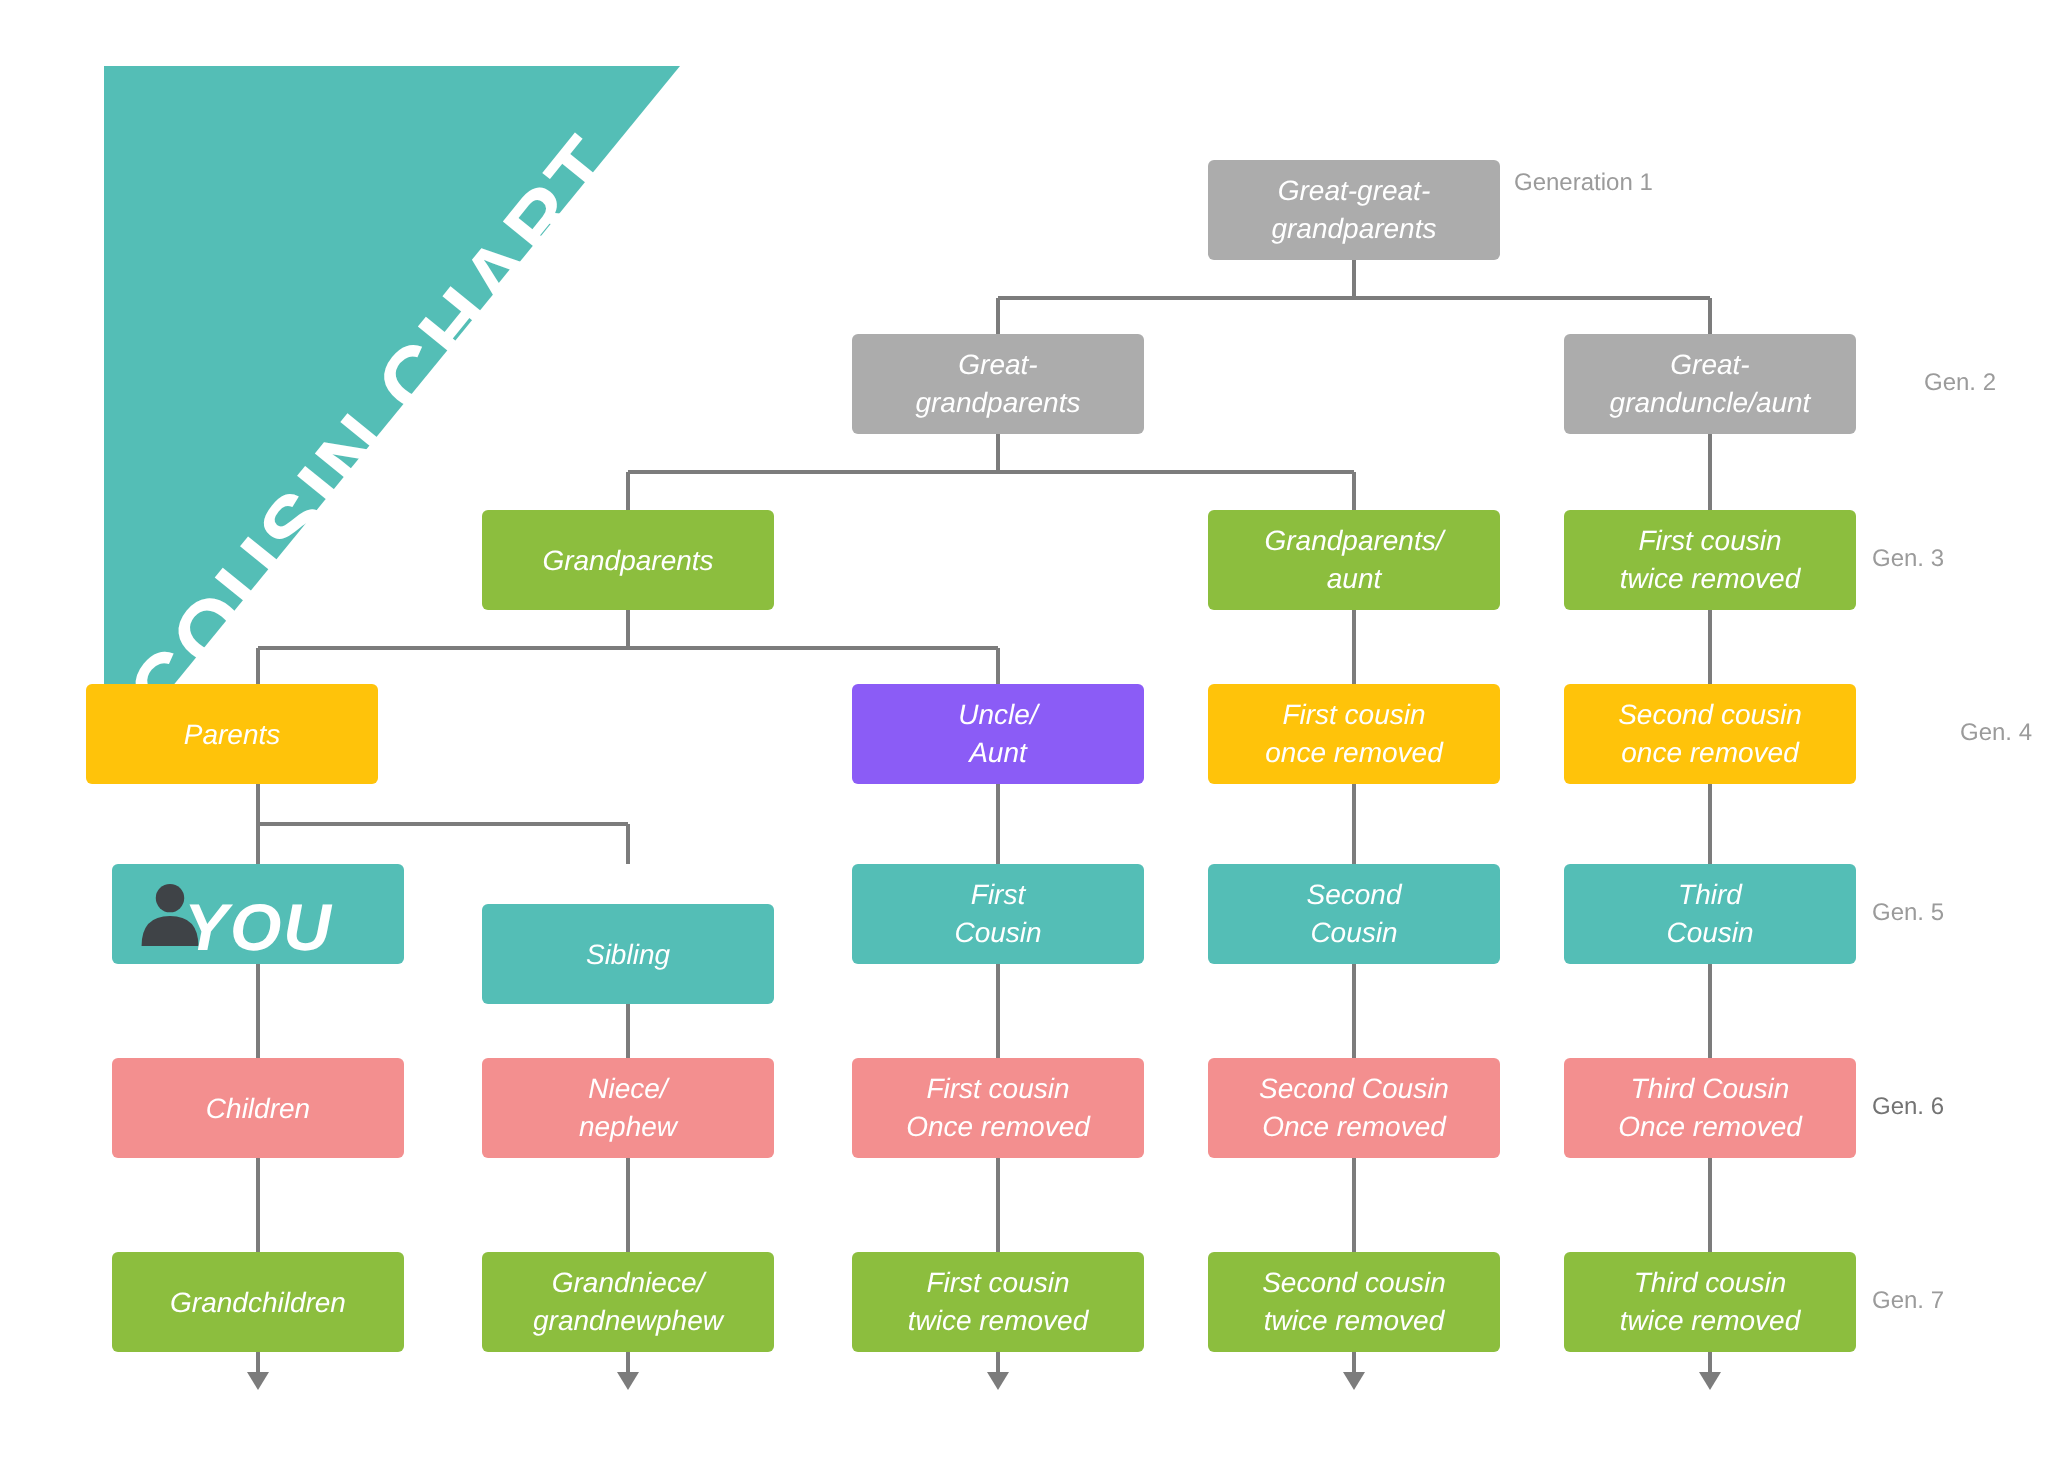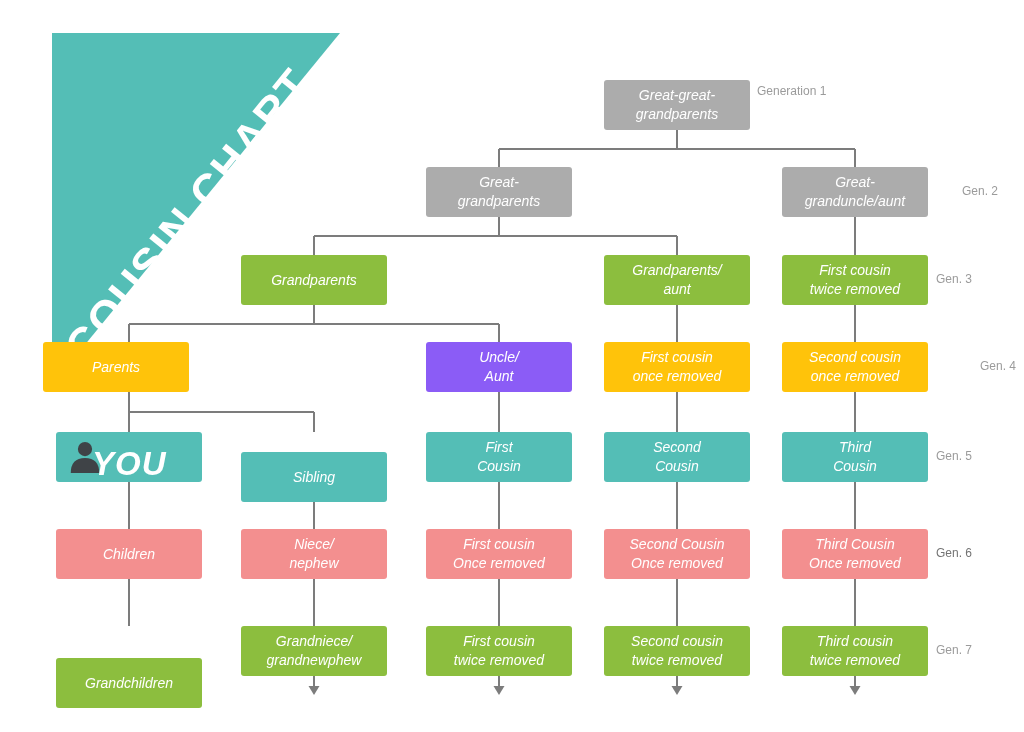--- a/index.html
+++ b/index.html
@@ -150,21 +150,21 @@
 Once removed</span>
       </div>
       <div class="node" style="left: 604px; top: 529px; background: rgb(243, 143, 143);">
         <span class="label">Second Cousin
 Once removed</span>
       </div>
       <div class="node" style="left: 782px; top: 529px; background: rgb(243, 143, 143);">
         <span class="label">Third Cousin
 Once removed</span>
       </div>
-      <div class="node" style="left: 56px; top: 626px; background: rgb(140, 190, 62); margin-top: 32px;">
+      <div class="node" style="left: 56px; top: 626px; background: rgb(140, 190, 62);">
         <span class="label">Grandchildren</span>
       </div>
       <div class="node" style="left: 241px; top: 626px; background: rgb(140, 190, 62);">
         <span class="label">Grandniece/
 grandnewphew</span>
       </div>
       <div class="node" style="left: 426px; top: 626px; background: rgb(140, 190, 62);">
         <span class="label">First cousin
 twice removed</span>
       </div>

